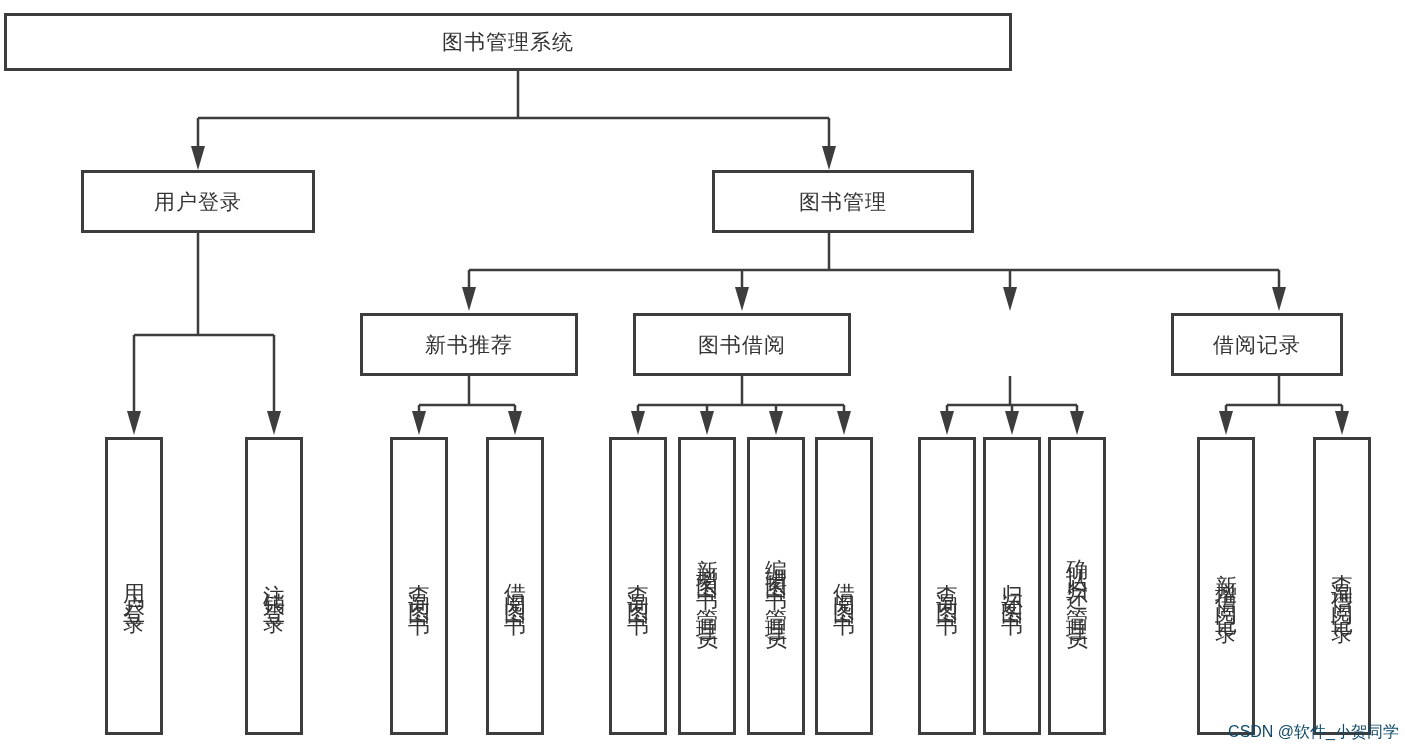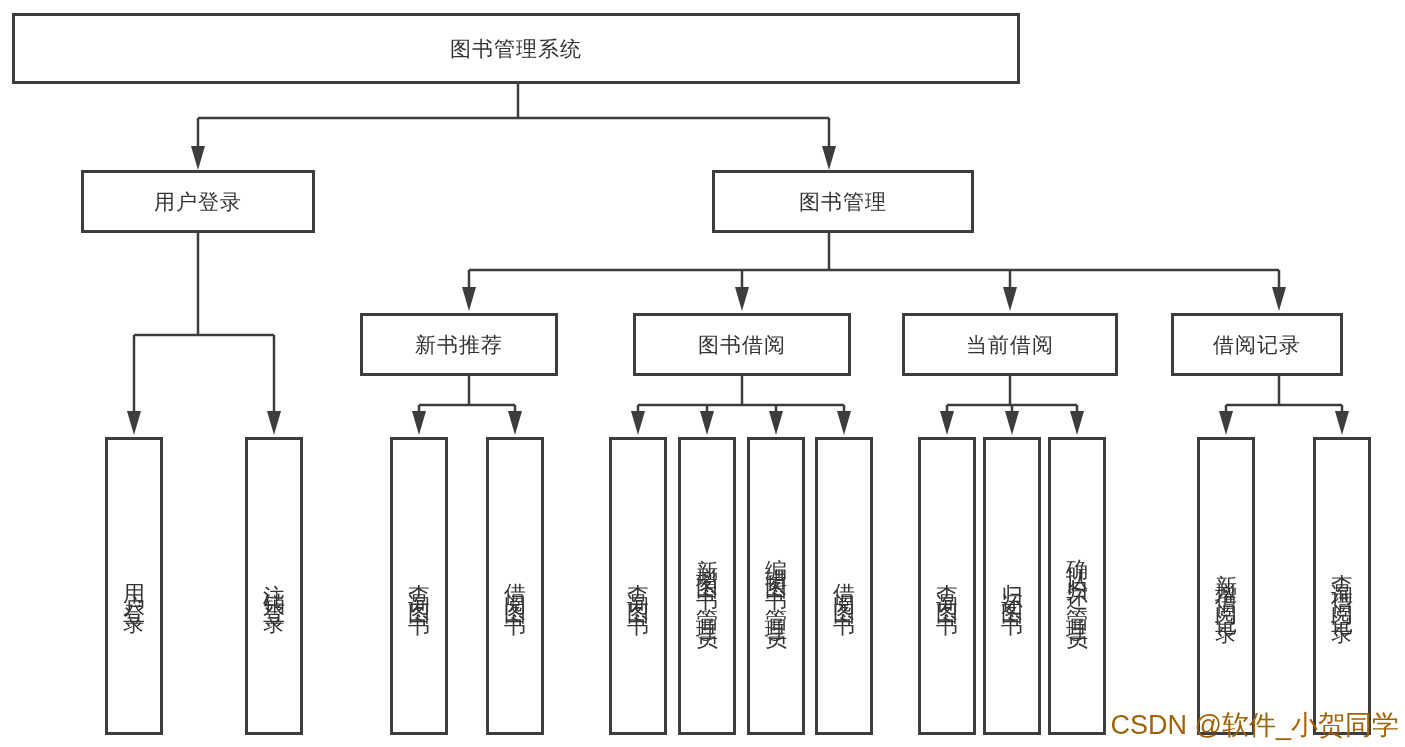--- a/index.html
+++ b/index.html
@@ -38,22 +38,22 @@
     writing-mode:vertical-rl;
     text-orientation:mixed;
     color:#333333;
     font-size:22px;
     letter-spacing:10px;
     line-height:1;
   }
   .watermark{
     position:absolute;
     right:6px;bottom:4px;
-    font-size:27px;
-    color:#a16207;
+    font-size:16px;
+    color:#0c4a6e;
     z-index:3;
     white-space:nowrap;
   }
 </style>
 </head>
 <body>
 
 <div class="stage">
 
   <svg class="wires" width="1405" height="747" viewBox="0 0 1405 747">
@@ -82,39 +82,36 @@
       <polygon points="776,435 769,411 783,411"></polygon>
       <polygon points="844,435 837,411 851,411"></polygon>
       <polygon points="947,435 940,411 954,411"></polygon>
       <polygon points="1012,435 1005,411 1019,411"></polygon>
       <polygon points="1077,435 1070,411 1084,411"></polygon>
       <polygon points="1226,435 1219,411 1233,411"></polygon>
       <polygon points="1342,435 1335,411 1349,411"></polygon>
     </g>
   </svg>
 
-  <div class="node" style="left:12px;top:13px;width:1008px;height:71px">
+  <div class="node" style="left:4px;top:13px;width:1008px;height:58px">
     <span class="lbl">图书管理系统</span>
   </div>
 
   <div class="node" style="left:81px;top:170px;width:234px;height:63px">
     <span class="lbl">用户登录</span>
   </div>
   <div class="node" style="left:712px;top:170px;width:262px;height:63px">
     <span class="lbl">图书管理</span>
   </div>
 
-  <div class="node" style="left:360px;top:313px;width:198px;height:63px">
+  <div class="node" style="left:360px;top:313px;width:218px;height:63px">
     <span class="lbl">新书推荐</span>
   </div>
   <div class="node" style="left:633px;top:313px;width:218px;height:63px">
     <span class="lbl">图书借阅</span>
-  </div>
-  <div class="node" style="left:902px;top:313px;width:216px;height:63px">
-    <span class="lbl">当前借阅</span>
   </div>
   <div class="node" style="left:1171px;top:313px;width:172px;height:63px">
     <span class="lbl">借阅记录</span>
   </div>
 
   <div class="leaf" style="left:105px;top:437px">
     <span class="vlbl">用户登录</span>
   </div>
   <div class="leaf" style="left:245px;top:437px">
     <span class="vlbl">注销登录</span>

